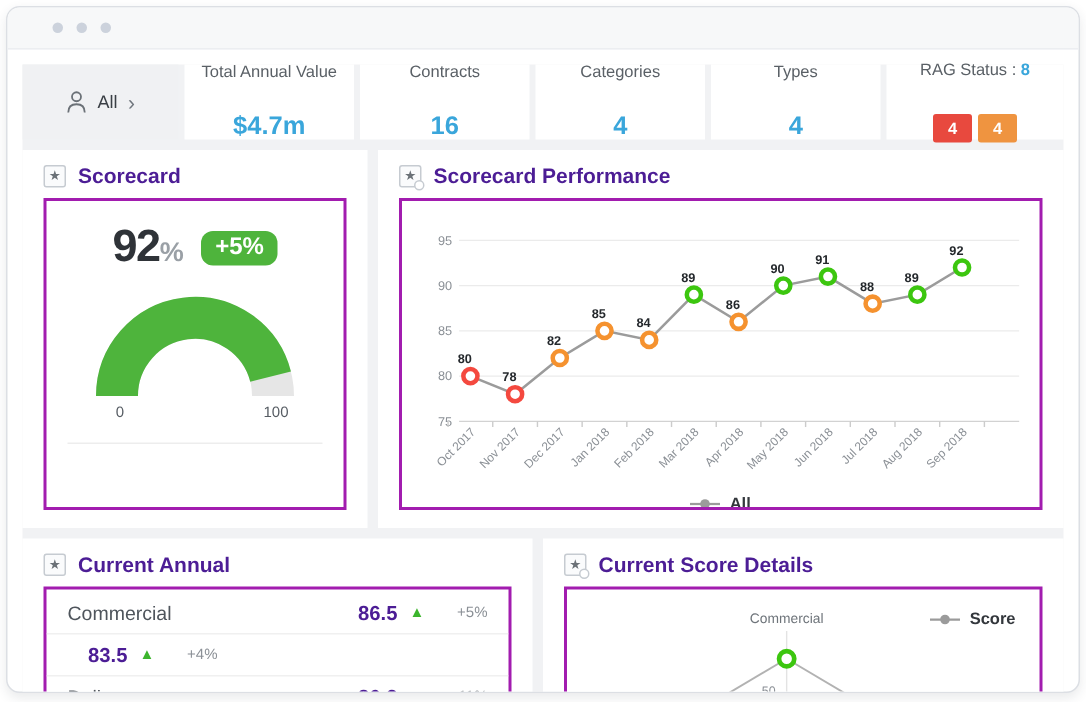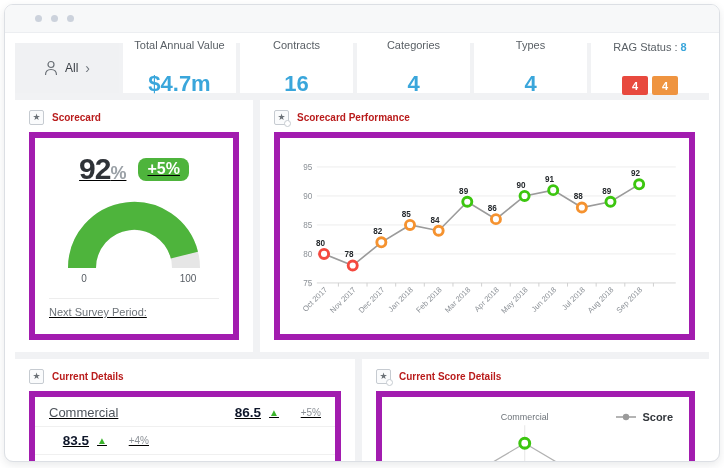--- a/index.html
+++ b/index.html
@@ -13,65 +13,65 @@
   .dot { width:7px; height:7px; border-radius:50%; background:#ccd2dc; }
   .dashboard { margin:10px 10px 0 10px; background:#f1f2f4; display:flex;
     flex-direction:column; gap:7px; }
   
   .kpi-band { display:flex; gap:4px; height:50px; }
   .kpi-cell { background:#fff; flex:1; display:flex; flex-direction:column;
     align-items:center; justify-content:center; gap:20px; }
   .kpi-cell.filter { flex:0 0 104px; background:#f0f1f3; flex-direction:row; gap:7px; cursor:pointer; }
   .kpi-cell.rag { flex:0 0 118px; }
   .kpi-label { font-size:11px; color:#5a6066; }
-  .kpi-value { font-size:22px; font-weight:bold; color:#3aa6db; }
+  .kpi-value { font-size:17px; font-weight:bold; color:#3aa6db; }
   .filter-label { font-size:12px; color:#3a3f45; }
   .chev { font-size:14px; color:#70767d; line-height:1; }
   .person { width:14px; height:16px; }
   .rag-line { font-size:11px; color:#5a6066; }
   .rag-total { color:#3aa6db; font-weight:bold; }
   .rag-badges { display:flex; gap:4px; margin-top:3px; }
   .rag-badge { width:26px; height:19px; border-radius:2px; color:#fff;
     font-size:11px; font-weight:bold; display:flex; align-items:center; justify-content:center; }
   
   .row-top { display:flex; gap:7px; height:252px; }
   .row-bottom { display:flex; gap:7px; height:160px; }
   .panel { background:#fff; padding:8px 14px 12px 14px; display:flex; flex-direction:column; }
   .panel.scorecard { flex:0 0 224px; }
   .panel.current-scores { flex:0 0 340px; }
   .panel.flexible { flex:1; }
   .panel-title { display:flex; align-items:center; gap:8px; height:18px; }
-  .panel-title span.txt { font-size:10px; font-weight:bold; color:#b91c1c; }
+  .panel-title span.txt { font-size:14px; font-weight:bold; color:#4c1d95; }
   .star-box { position:relative; width:15px; height:15px; border:1px solid #c6cbd1;
     border-radius:2px; background:#fafbfc; color:#6b7177; font-size:9px;
     display:flex; align-items:center; justify-content:center; }
   .star-box .sub { position:absolute; right:-3px; bottom:-3px; width:7px; height:7px;
     border:1px solid #c6cbd1; border-radius:50%; background:#fff; }
-  .card { border:6px solid #a21caf; background:#fff; margin-top:6px; flex:1;
-    padding:10px 14px; overflow:hidden;text-decoration:underline; }
+  .card { border:2px solid #a21caf; background:#fff; margin-top:6px; flex:1;
+    padding:10px 14px; overflow:hidden; }
   
   .score-row { display:flex; align-items:center; justify-content:center; gap:12px; margin-top:4px; }
   .score-big { font-size:30px; font-weight:800; color:#2f3338; letter-spacing:-1px; }
   .score-pct { font-size:18px; font-weight:600; color:#9aa0a6; }
   .score-delta { color:#fff; font-size:16px; font-weight:800; border-radius:8px;
     padding:2px 9px 3px 9px; }
   .gauge-wrap { width:170px; margin:4px auto 0 auto; }
   .sc-divider { border-top:1px solid #ededed; margin:8px 0 7px 0; }
   .survey-label { font-size:11px; color:#6e747a; }
   .survey-value { font-size:12.5px; font-weight:bold; color:#2f3338; margin-top:2px; }
   
   .chart-card { padding:4px 6px; }
   .legend-row { display:flex; align-items:center; justify-content:center; gap:6px; height:18px; cursor:pointer; }
   .legend-txt { font-size:11px; font-weight:bold; color:#33373c; }
   
   .scores-card { padding:2px 0; }
   .score-line { display:flex; align-items:center; padding:6px 14px; border-bottom:1px solid #f0f0f0; }
   .score-line:last-child { border-bottom:none; }
   .sl-label { flex:1; font-size:13px; color:#4f555c; }
-  .sl-value { width:40px; text-align:right; font-size:13.5px; font-weight:bold; color:#0f172a; }
+  .sl-value { width:40px; text-align:right; font-size:13.5px; font-weight:bold; color:#4c1d95; }
   .sl-arrow { width:26px; text-align:center; font-size:10px; }
   .sl-arrow.up { color:#3cb52d; } .sl-arrow.down { color:#e8493e; }
   .sl-delta { width:34px; text-align:right; font-size:10px; color:#8b9096; }
   
   .radar-card { position:relative; padding:6px 10px; }
   .radar-legend { position:absolute; right:16px; top:14px; display:flex; align-items:center; gap:6px; cursor:pointer;text-align:right; }
 </style>
 </head>
 <body>
 
@@ -133,21 +133,20 @@
           </div>
           <div class="gauge-wrap">
             <svg id="gauge-svg" viewBox="0 0 170 96" width="170" height="96">
                 <path d="M 33 78 A 52 52 0 0 1 137 78" fill="none" stroke="#e6e6e6" stroke-width="28"></path>
                 <path d="M 33 78 A 52 52 0 0 1 135.4 65.1" fill="none" stroke="#4eb43c" stroke-width="28"></path>
                 <text x="35" y="92" text-anchor="middle" font-size="10" fill="#565c63">0</text>
                 <text x="139" y="92" text-anchor="middle" font-size="10" fill="#565c63">100</text>
               </svg>
           </div>
           <div class="sc-divider"></div>
-          <div class="survey-label">Next Survey Period:</div>
         </div>
       </div>
 
       <div class="panel flexible">
         <div class="panel-title">
           <span class="star-box">★<span class="sub"></span></span>
           <span class="txt">Scorecard Performance</span>
         </div>
         <div class="card chart-card">
           <svg id="line-chart" viewBox="0 0 438 184" width="100%" height="184">
@@ -220,21 +219,21 @@
             <span class="legend-txt">All</span>
           </div>
         </div>
       </div>
     </div>
 
     <div class="row-bottom">
       <div class="panel current-scores">
         <div class="panel-title">
           <span class="star-box">★</span>
-          <span class="txt">Current Details</span>
+          <span class="txt">Current Annual</span>
         </div>
         <div class="card scores-card">
           <div class="score-line">
             <span class="sl-label">Commercial</span>
             <span class="sl-value">86.5</span>
             <span class="sl-arrow up">▲</span>
             <span class="sl-delta">+5%</span>
           </div>
           <div class="score-line">
             <span class="sl-value">83.5</span>

